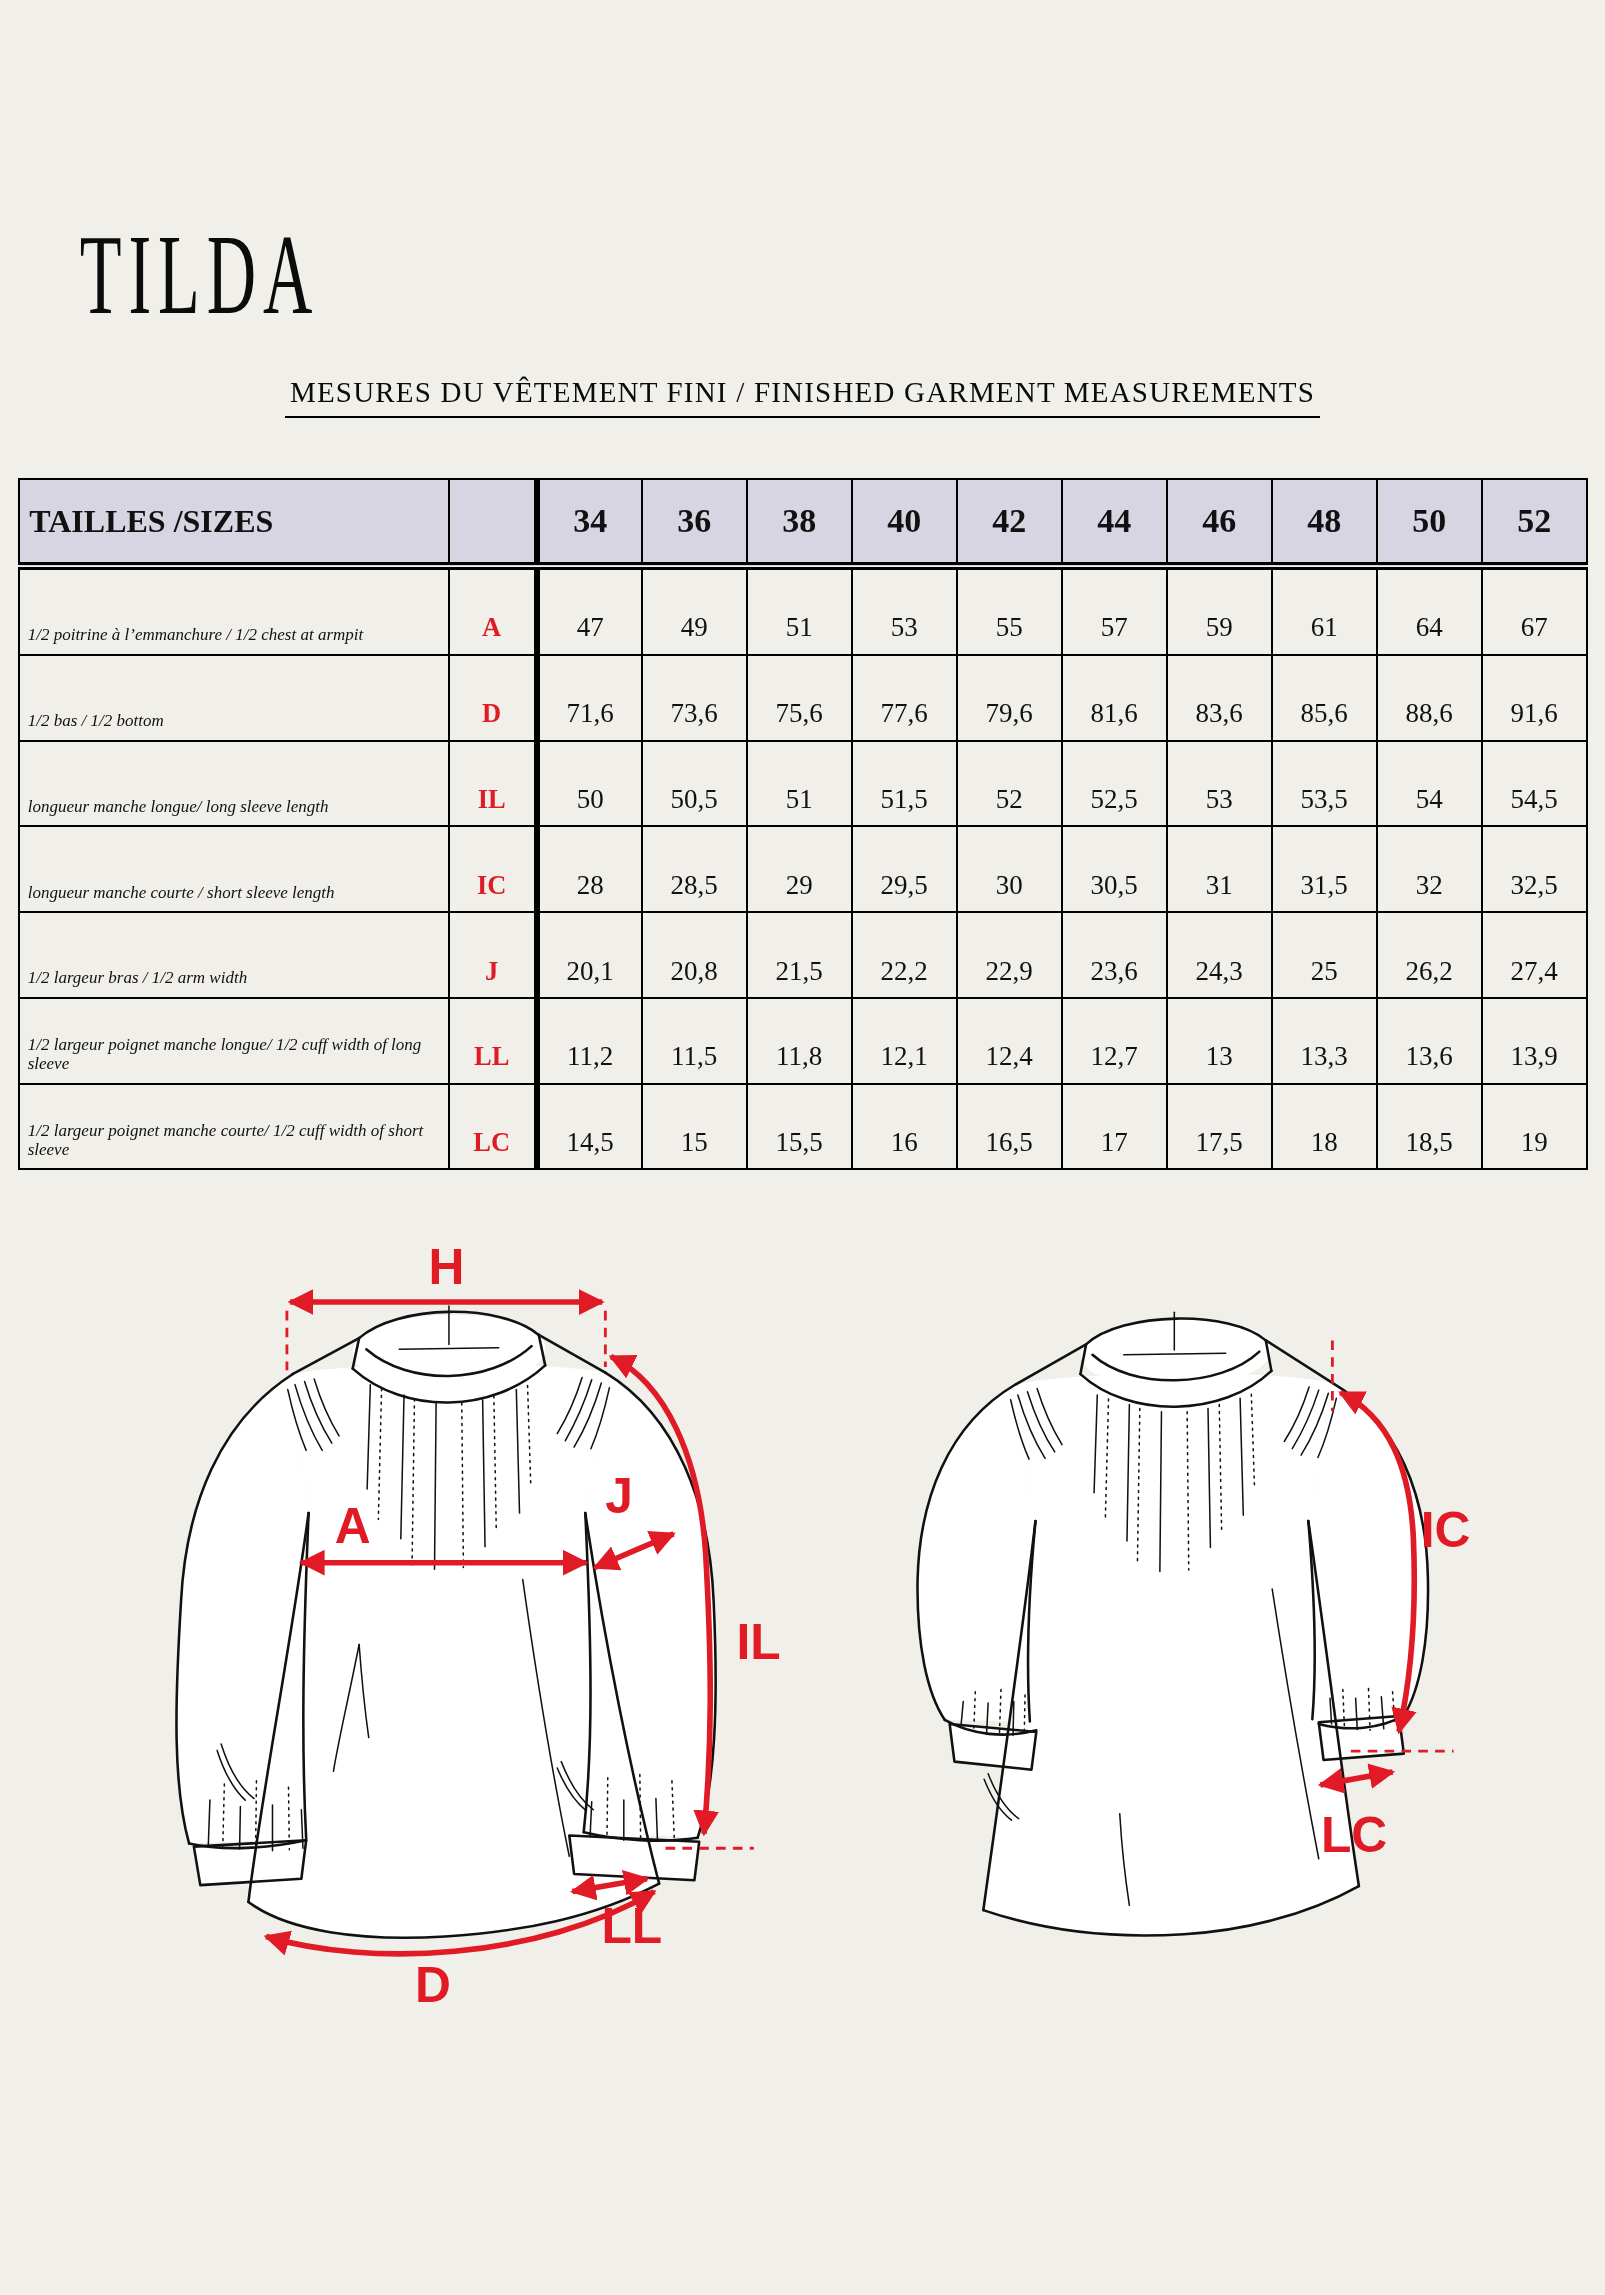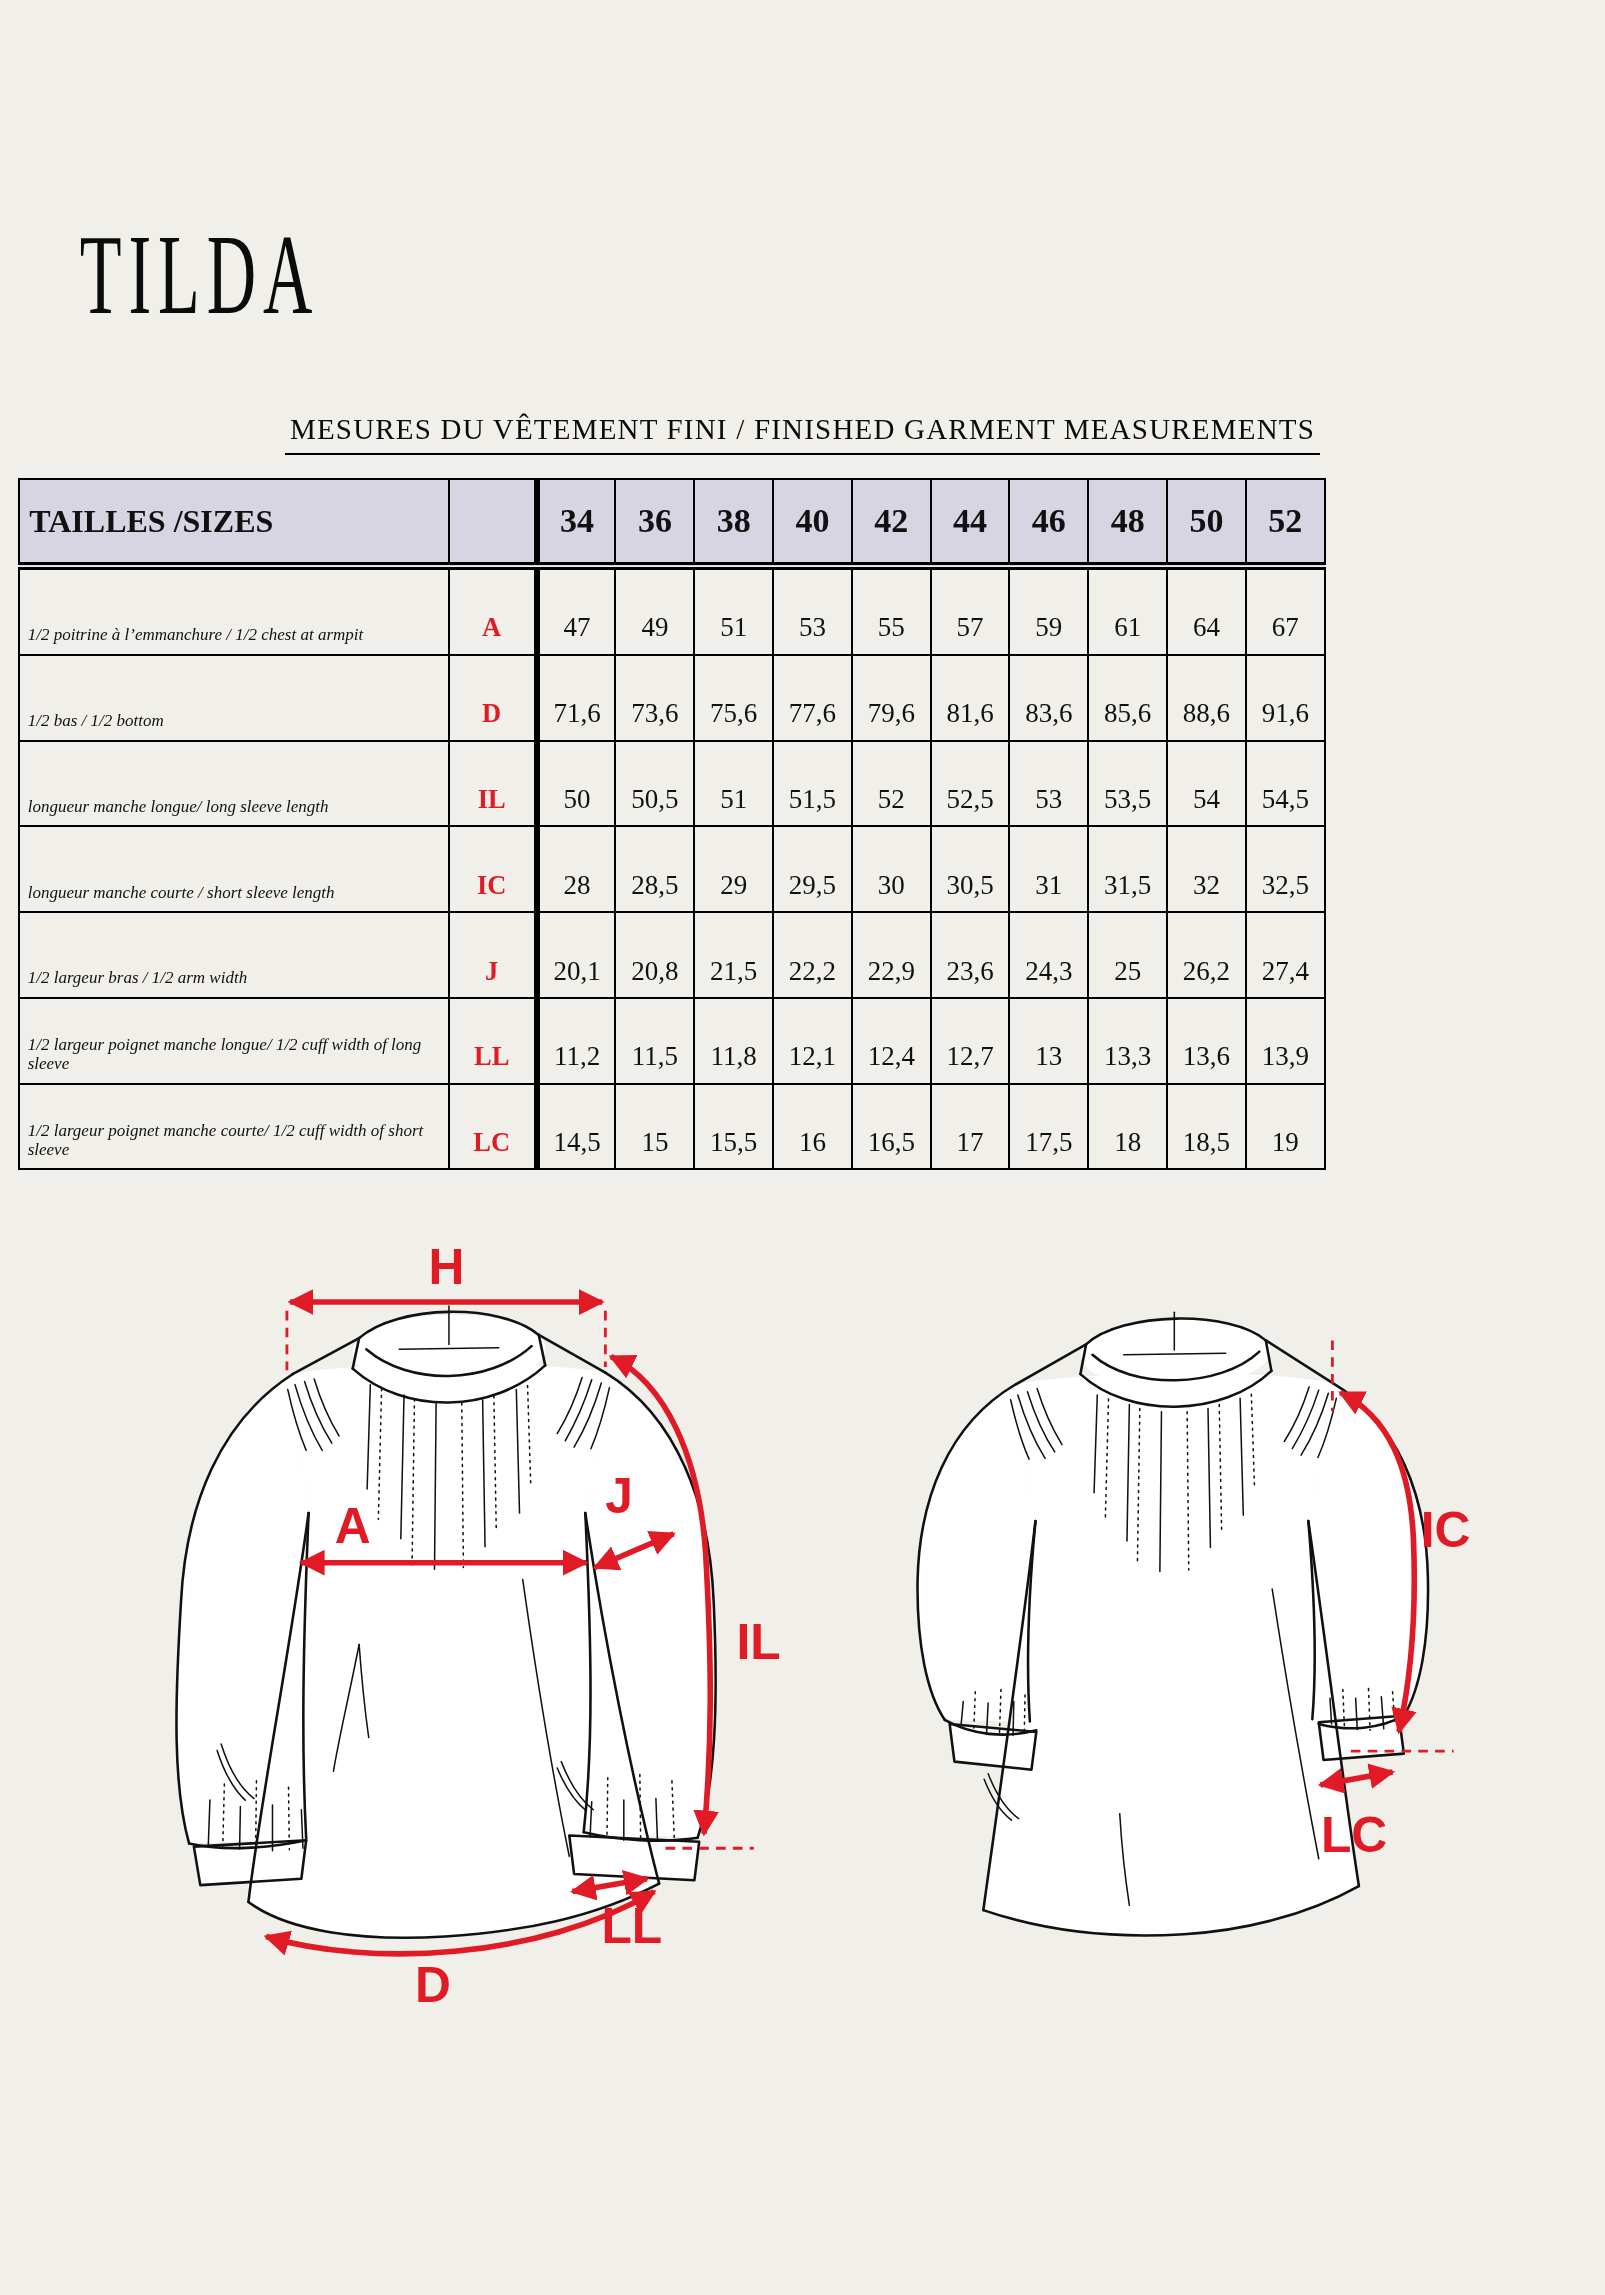--- a/index.html
+++ b/index.html
@@ -14,31 +14,31 @@
   .page{position:absolute;inset:0;}
   .title-wrap{position:absolute;top:218px;left:0;width:100%;text-align:left;}
   .title{
     display:inline-block;
     font-size:114px;line-height:1;
     letter-spacing:0.10em;
     transform:scaleX(0.60);
     transform-origin:center;
     font-weight:400;color:#0b0b0b;
   }
-  .subtitle-wrap{position:absolute;top:376px;left:0;width:100%;text-align:center;margin-top:37px;}
+  .subtitle-wrap{position:absolute;top:376px;left:0;width:100%;text-align:center;}
   .subtitle{
     display:inline-block;
     font-size:29px;letter-spacing:1.2px;
     border-bottom:2.4px solid #000;
     padding:0 4.8px 7.2px 4.8px;
     color:#0b0b0b;
   }
   table.mtable{
     position:absolute;left:17.7px;top:478px;
-    width:1308px;
+    width:1570px;
     border-collapse:collapse;
     table-layout:fixed;
     background:#f0efe9;
   }
   .mtable th,.mtable td{border:2.4px solid #000;}
   .mtable th{
     background:#d8d5e3;
     height:80px;
     border-bottom:8px double #000;
     font-size:34px;

